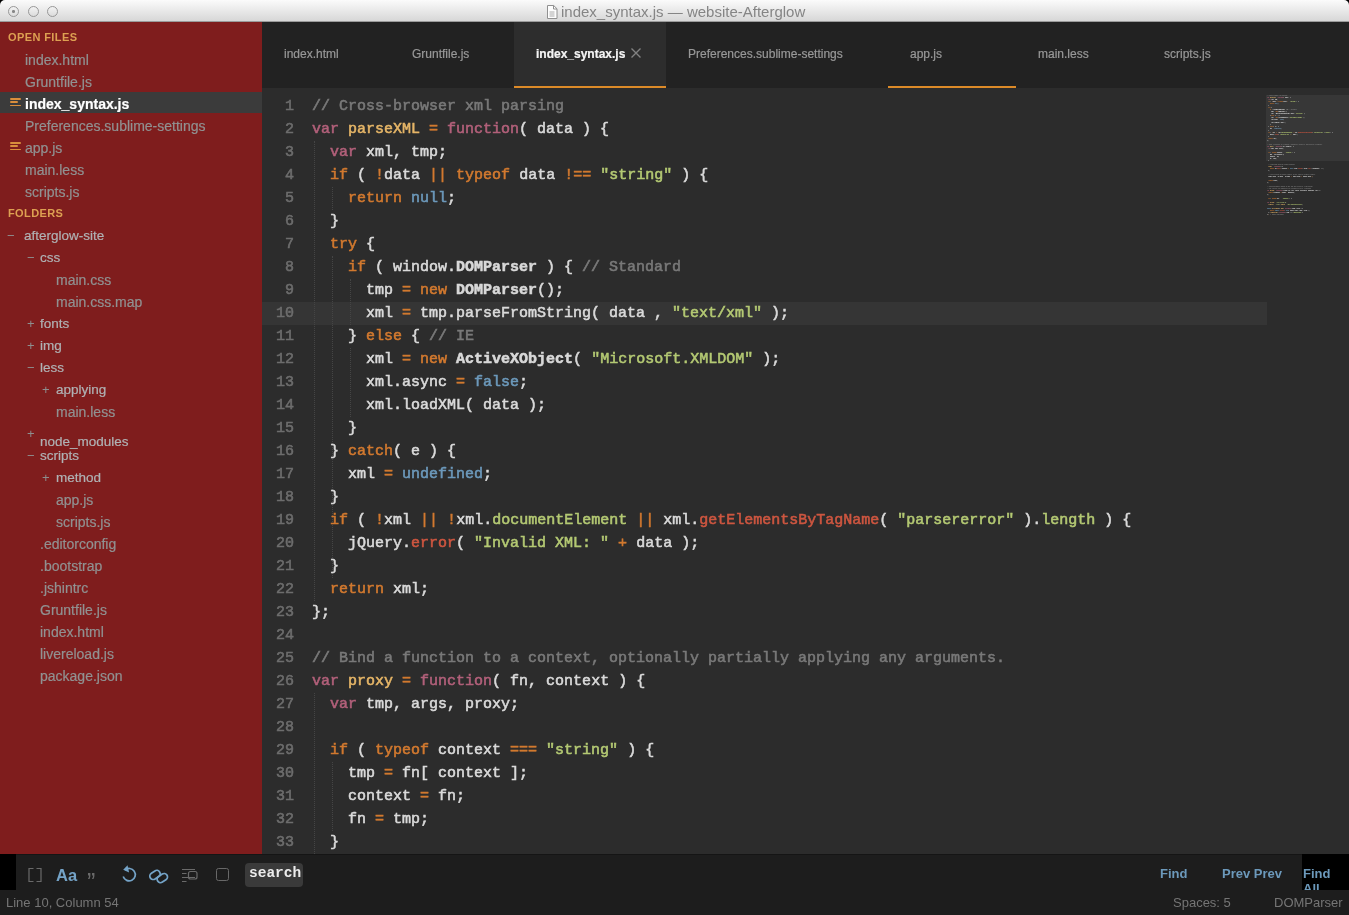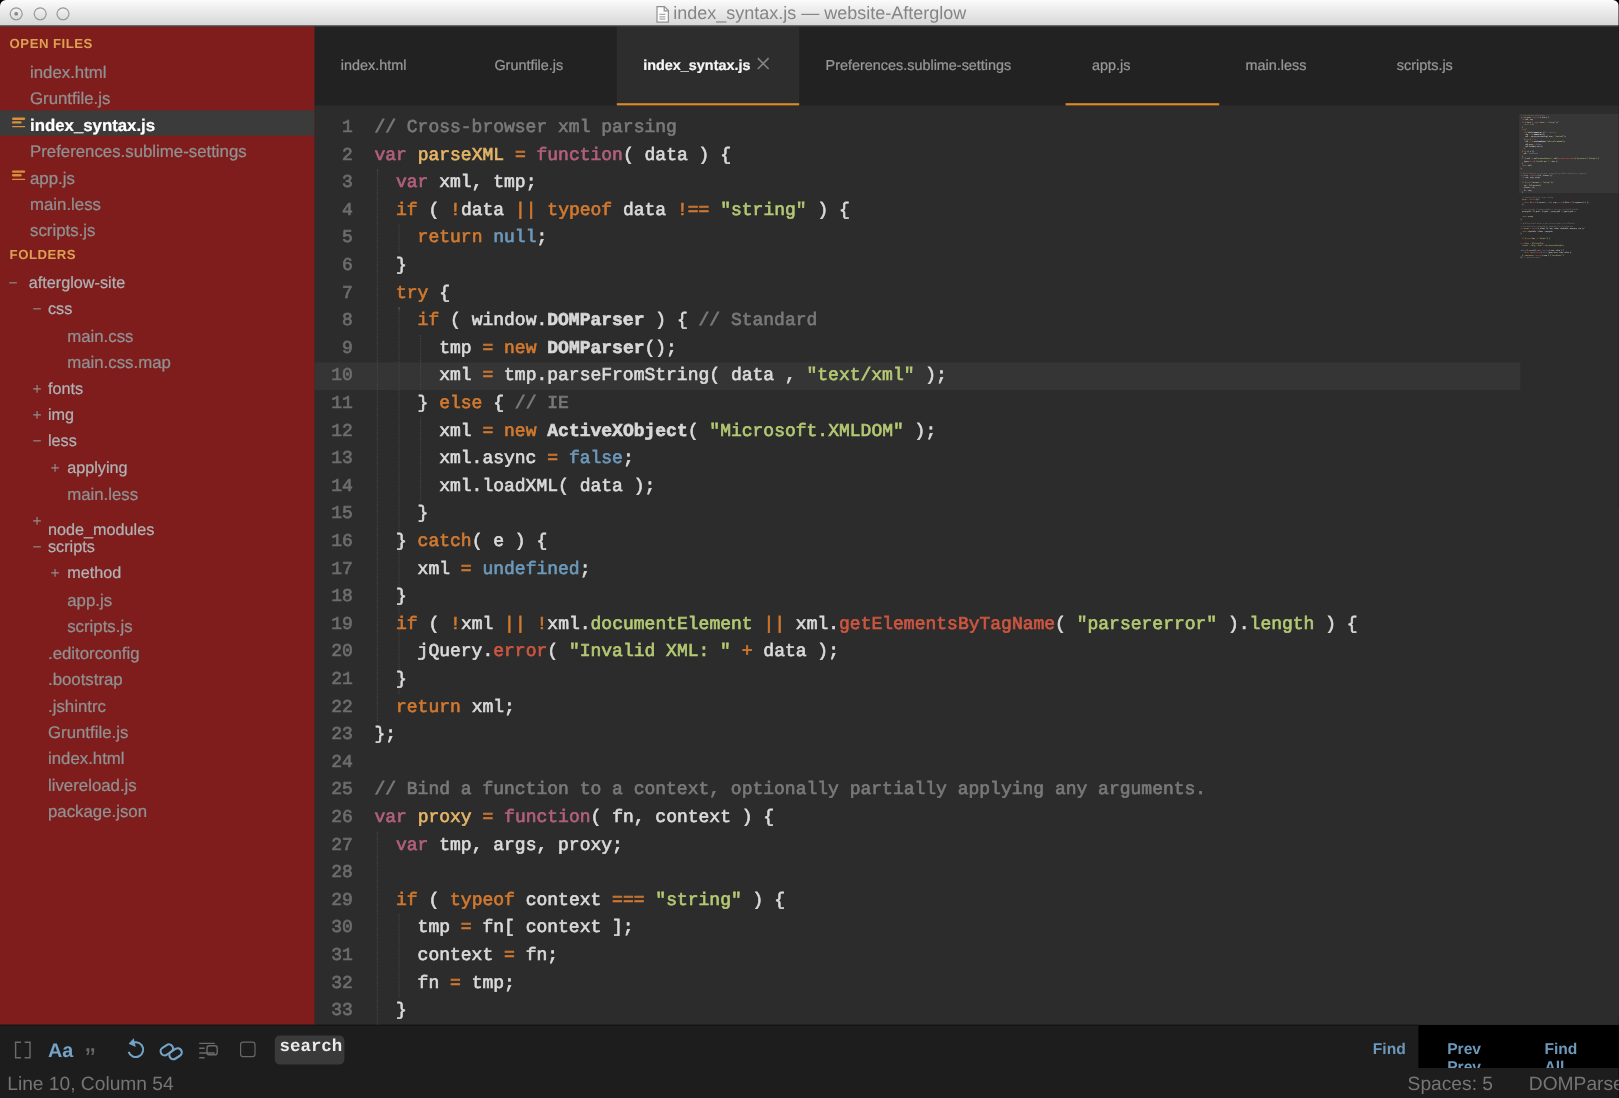--- a/index.html
+++ b/index.html
@@ -29,22 +29,22 @@
 .tabline{position:absolute;top:63.5px;height:2.5px;background:#dc8a28}
 .tclose{position:absolute;top:25px}
 #editor{position:absolute;left:262px;top:66px;width:1087px;height:766px;background:#2c2c2c}
 #linehl{position:absolute;left:0;top:88;width:1005px;height:23px;background:#353535;top:235.5px}
 pre{font-family:"Liberation Mono",monospace;font-size:15px;line-height:23px;color:#dadada;-webkit-text-stroke:0.55px}
 i{font-style:normal}
 .c{color:#797979} .m{color:#b2607a} .o{color:#d2792f} .y{color:#e5b567}
 .g{color:#b4c973} .b{color:#6c99bb} .r{color:#ce5640} .k{color:#d8d8d8;font-weight:bold}
 .guide{position:absolute;width:0;border-left:1px dotted #454545}
 #viewport{position:absolute;left:1266px;top:28.5px;width:83px;height:66.5px;background:rgba(255,255,255,0.055)}
-#findbar{position:absolute;left:0;top:854px;width:1182px;height:36px;background:#1d1d1d;border-top:1px solid #151515}
-#statusbar{position:absolute;left:0;top:890px;width:1349px;height:25px;background:#1d1d1d;font-size:16px;color:#757575}
+#findbar{position:absolute;left:16px;top:854px;width:1286px;height:36px;background:#1d1d1d;border-top:1px solid #151515}
+#statusbar{position:absolute;left:0;top:890px;width:1349px;height:25px;background:#1d1d1d;font-size:13px;color:#757575}
 .fbtn{position:absolute;top:11px;font-size:13px;font-weight:bold;color:#6c99bb}
 #searchbox{position:absolute;left:229px;top:8px;width:58px;height:24px;background:#3a3a3a;border-radius:4px}
 #searchtext{position:absolute;left:233px;top:10px;font-family:"Liberation Mono",monospace;font-size:14.5px;color:#ececec;font-weight:bold}
 #checkbox{position:absolute;left:200px;top:13px;width:13px;height:13px;border:1.5px solid #686868;border-radius:2.5px}
 </style></head><body>
 <div id="main">
 <div id="tabbar">
   <div class="tab" style="left:0;width:128px">
         <span>index.html</span>
       </div>

